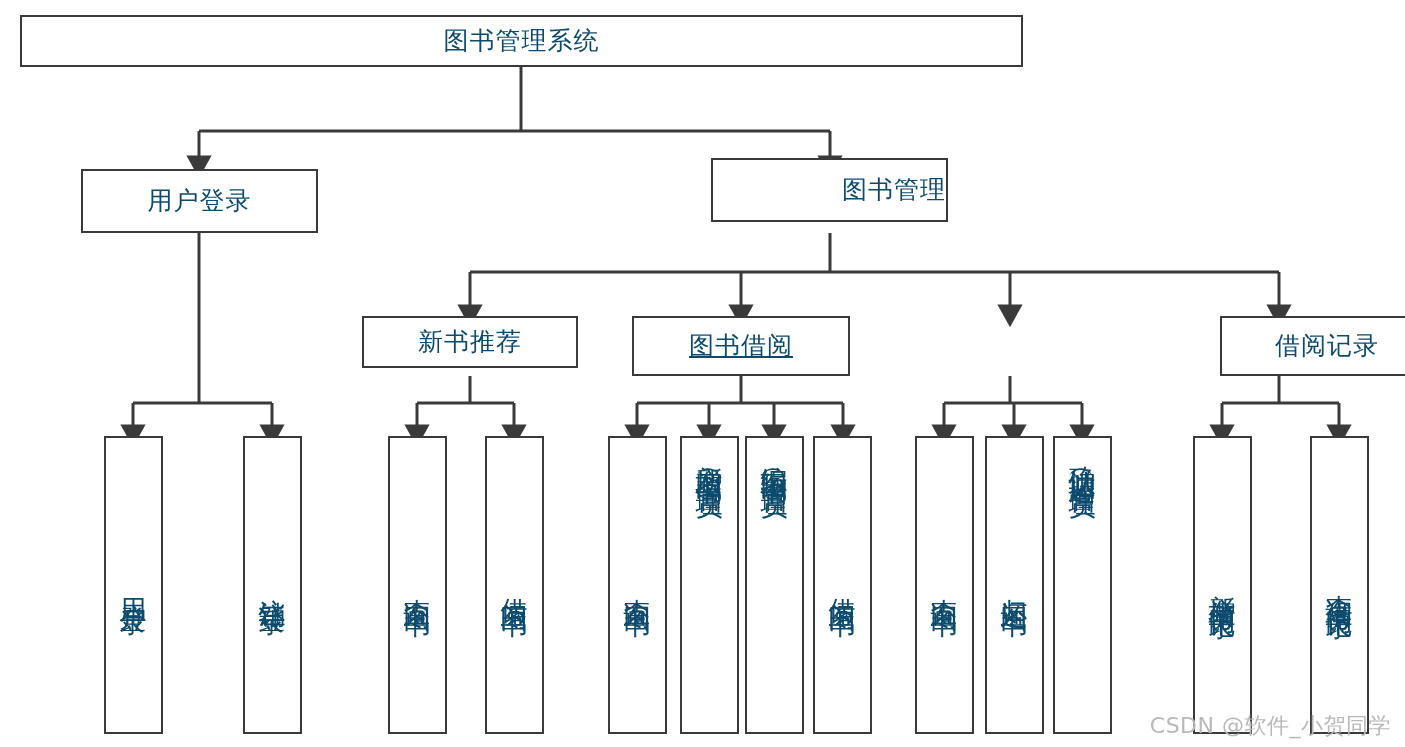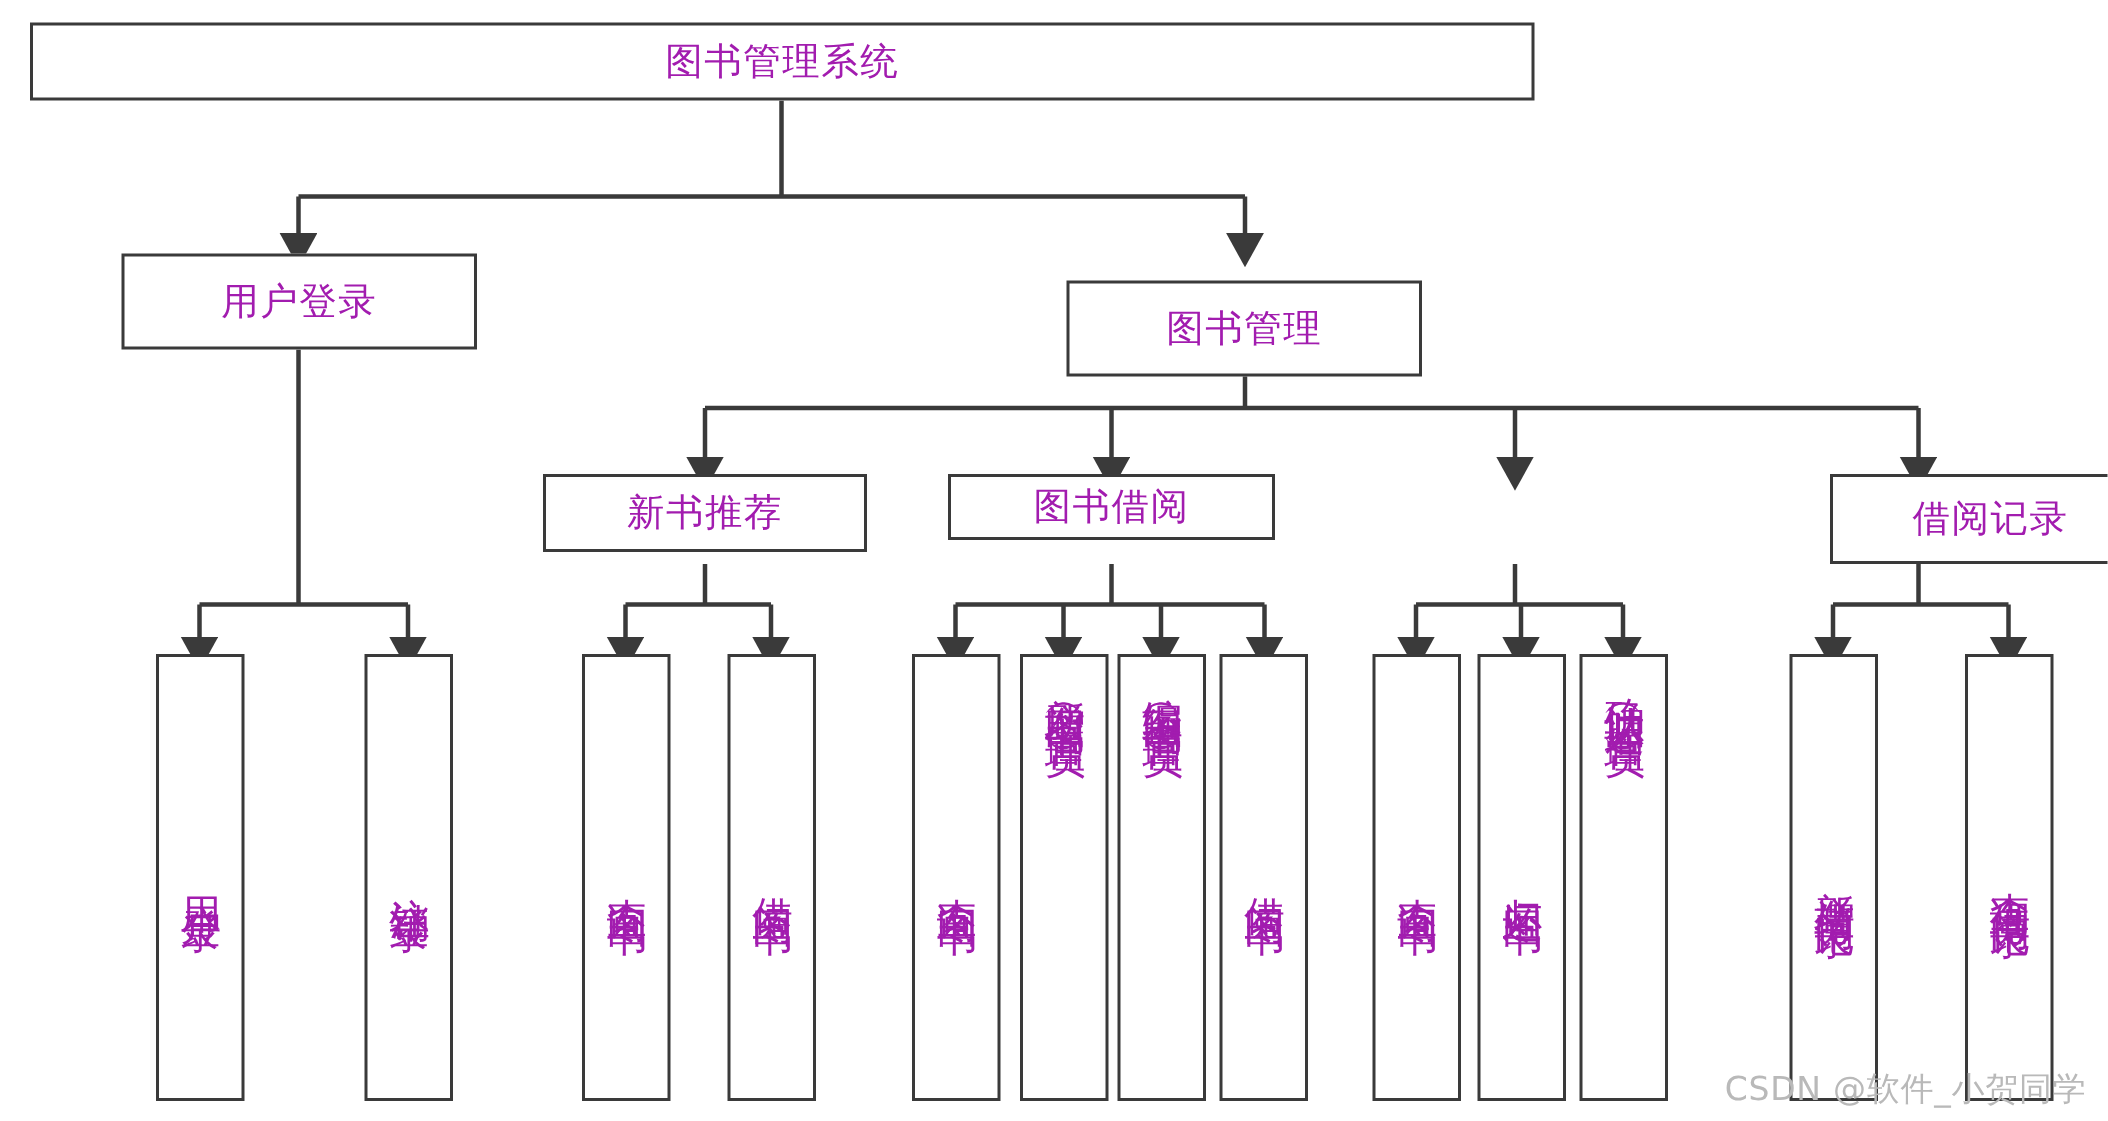--- a/index.html
+++ b/index.html
@@ -15,21 +15,21 @@
   svg.edges{position:absolute;left:0;top:0;width:1405px;height:747px;pointer-events:none;}
 
   .node{
     position:absolute;
     box-sizing:border-box;
     background:#ffffff;
     border:2.5px solid #3a3a3a;
     display:flex;
     align-items:center;
     justify-content:center;
-    color:#a21caf;
+    color:#0c4a6e;
   }
   .node .lbl{
     display:block;
     line-height:1.02;
     text-align:center;
     white-space:nowrap;
   }
 
   
   .node.h .lbl{font-size:25px;letter-spacing:1px;}
@@ -111,28 +111,28 @@
     </g>
   </svg>
 
   <div class="node h root" style="left:20px;top:15px;width:1003px;height:52px;">
     <span class="lbl">图书管理系统</span>
   </div>
 
   <div class="node h" style="left:81px;top:169px;width:237px;height:64px;">
     <span class="lbl">用户登录</span>
   </div>
-  <div class="node h" style="left:711px;top:187px;width:237px;height:64px;">
+  <div class="node h" style="left:711px;top:158px;width:237px;height:64px;justify-content:flex-end;">
     <span class="lbl">图书管理</span>
   </div>
 
   <div class="node h" style="left:362px;top:316px;width:216px;height:52px;">
     <span class="lbl">新书推荐</span>
   </div>
-  <div class="node h" style="left:632px;top:316px;width:218px;height:44px;">
+  <div class="node h" style="left:632px;top:316px;width:218px;height:60px;text-decoration:underline;">
     <span class="lbl">图书借阅</span>
   </div>
   <div class="node h" style="left:1172px;top:316px;width:214px;height:60px;margin-left:48px;">
     <span class="lbl">借阅记录</span>
   </div>
 
   <div class="node v center" style="left:104px;top:436px;width:59px;height:298px;">
     <span class="lbl">用户登录</span>
   </div>
   <div class="node v center" style="left:243px;top:436px;width:59px;height:298px;">

